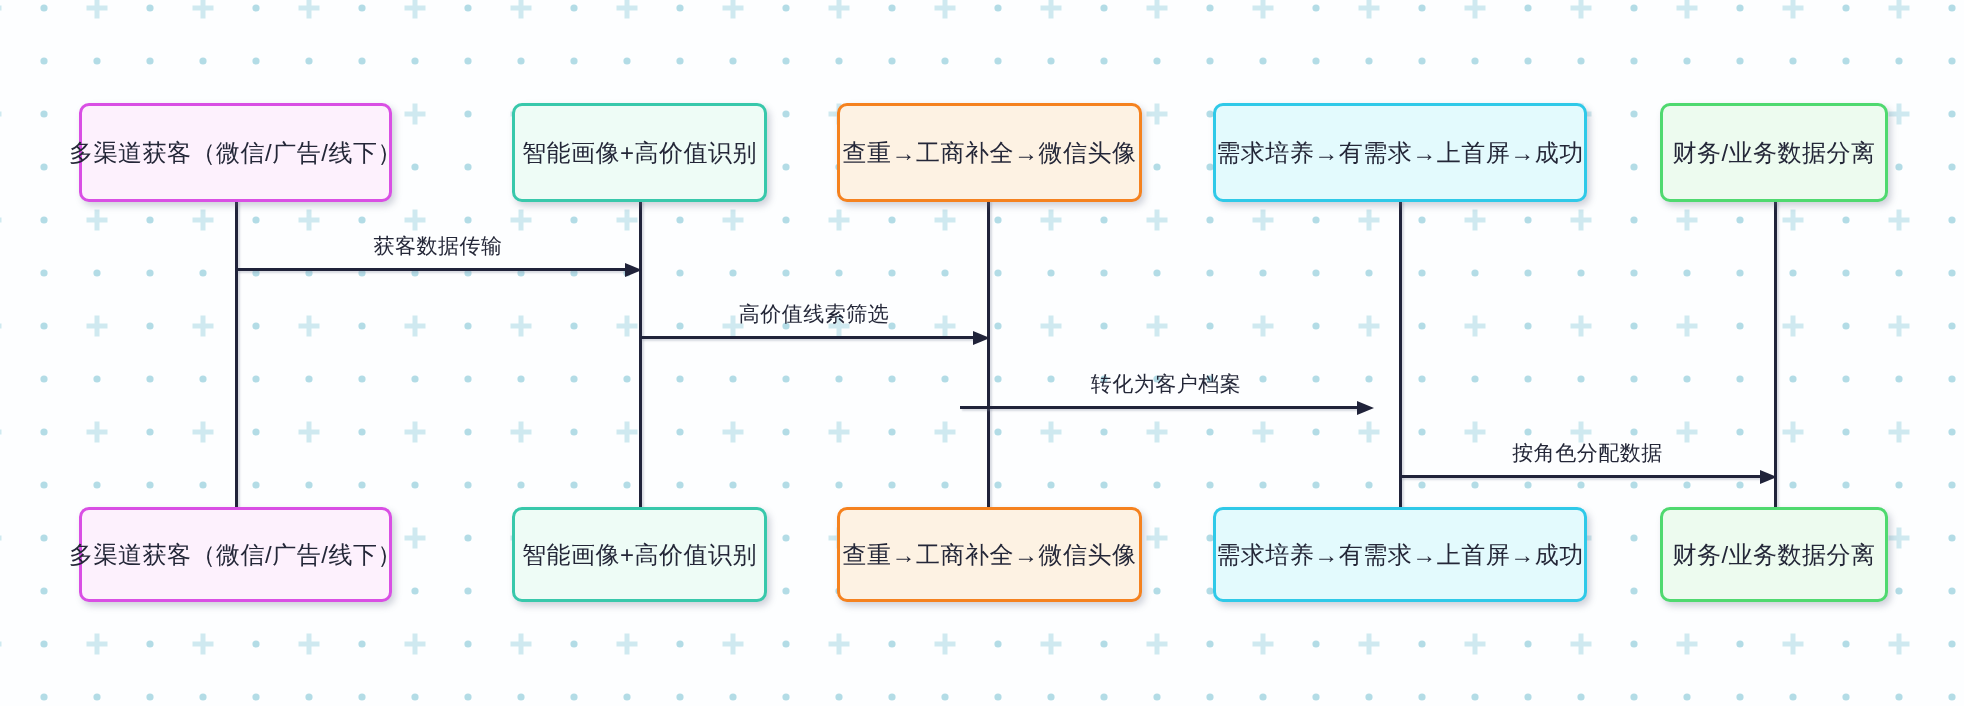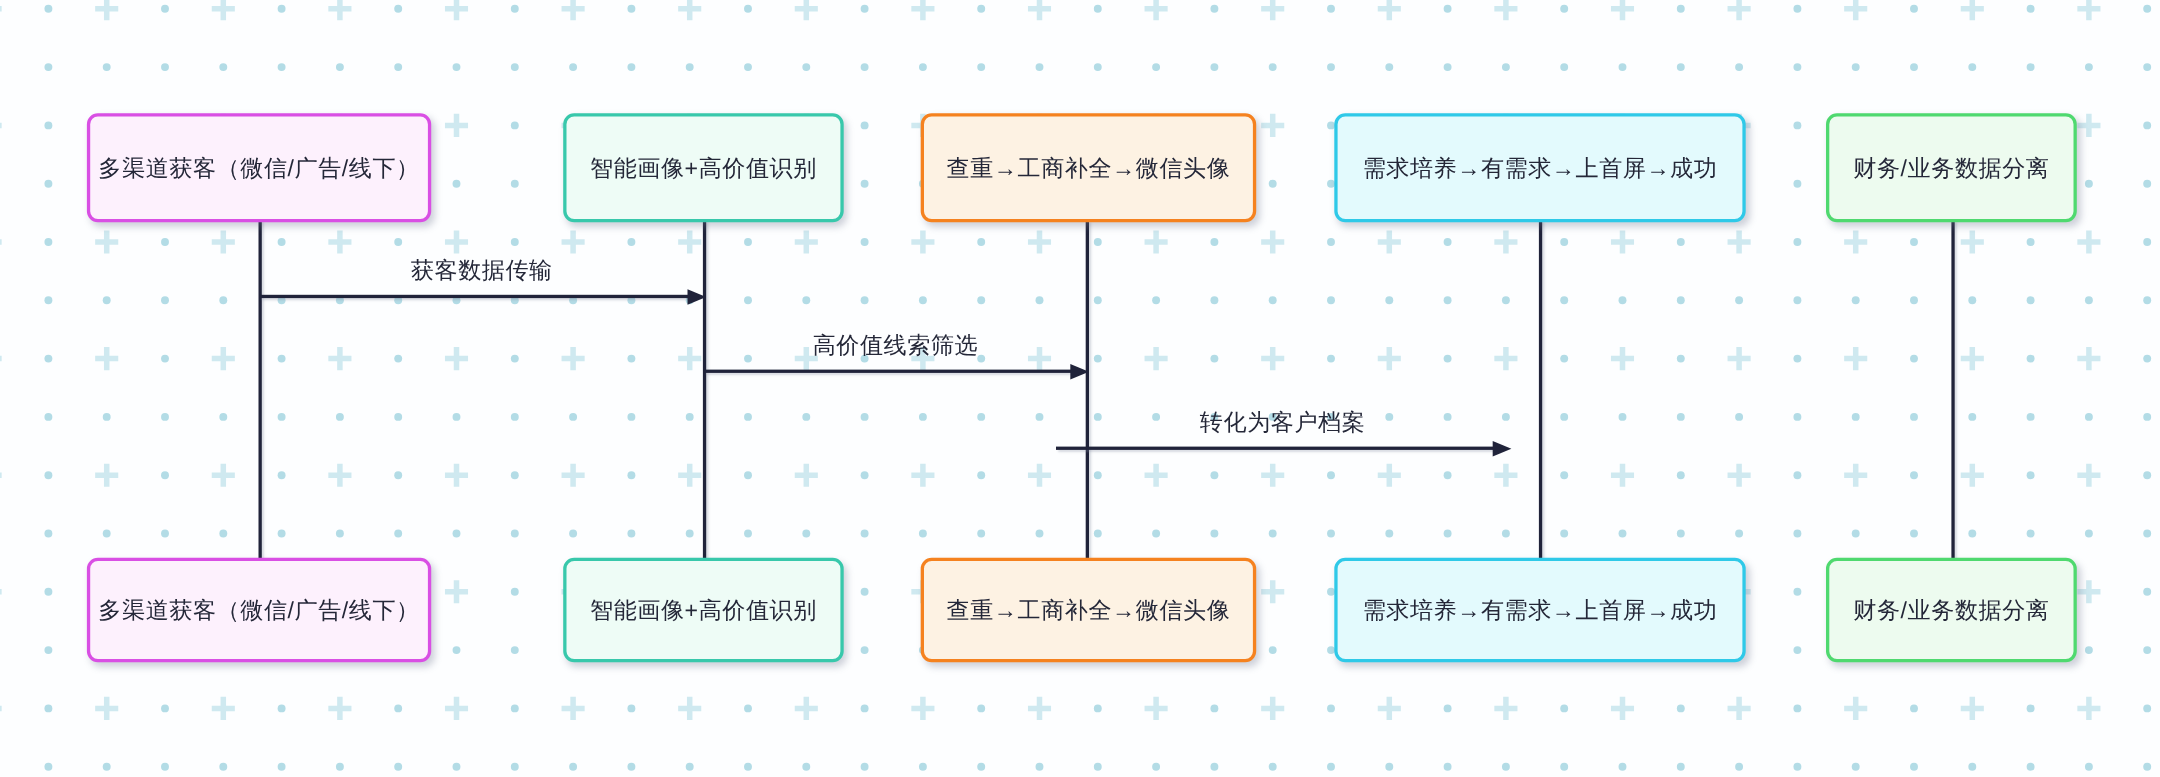--- a/index.html
+++ b/index.html
@@ -18,21 +18,21 @@
     pointer-events:none;
   }
   .actor{
     position:absolute;
     box-sizing:border-box;
     display:flex;align-items:center;justify-content:center;
     border:3px solid #999;
     border-radius:10px;
     background:#fff;
     box-shadow:3px 4px 7px rgba(110,115,140,.32);
-    font-size:21px;
+    font-size:24px;
     font-weight:500;
     color:var(--text,#242738);
     white-space:nowrap;
     letter-spacing:.5px;
     z-index:3;
   }
   .lifeline{
     position:absolute;
     width:3px;
     top:200px;height:309px;
@@ -650,20 +650,25 @@
   <div class="msg" style="left:640px;top:297px;width:348px">
     <span class="msg-label">高价值线索筛选</span>
     <span class="msg-line"></span>
     <span class="msg-head"></span>
   </div>
   <div class="msg" style="left:960px;top:367px;width:412px">
     <span class="msg-label">转化为客户档案</span>
     <span class="msg-line"></span>
     <span class="msg-head"></span>
   </div>
+  <div class="msg" style="left:1400px;top:436px;width:375px">
+    <span class="msg-label">按角色分配数据</span>
+    <span class="msg-line"></span>
+    <span class="msg-head"></span>
+  </div>
 
   <div class="actor" style="left: 79px; top: 507px; width: 313px; height: 95px; border-color: rgb(217, 79, 228); background: rgb(253, 241, 253);">
     <span>多渠道获客（微信/广告/线下）</span>
   </div>
   <div class="actor" style="left: 512px; top: 507px; width: 255px; height: 95px; border-color: rgb(56, 200, 171); background: rgb(238, 252, 246);">
     <span>智能画像+高价值识别</span>
   </div>
   <div class="actor" style="left: 837px; top: 507px; width: 305px; height: 95px; border-color: rgb(245, 130, 31); background: rgb(253, 242, 227);">
     <span>查重→工商补全→微信头像</span>
   </div>

